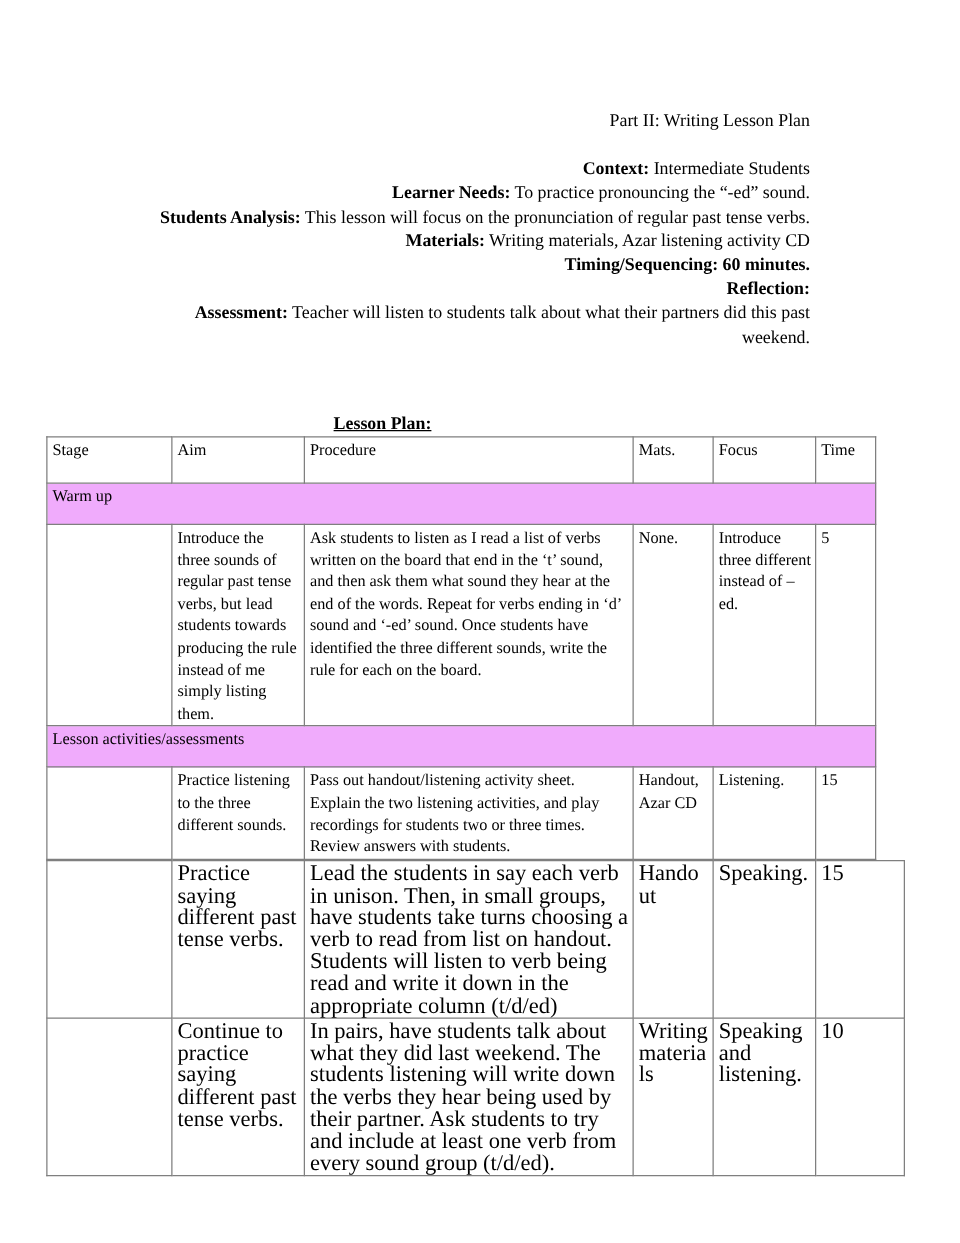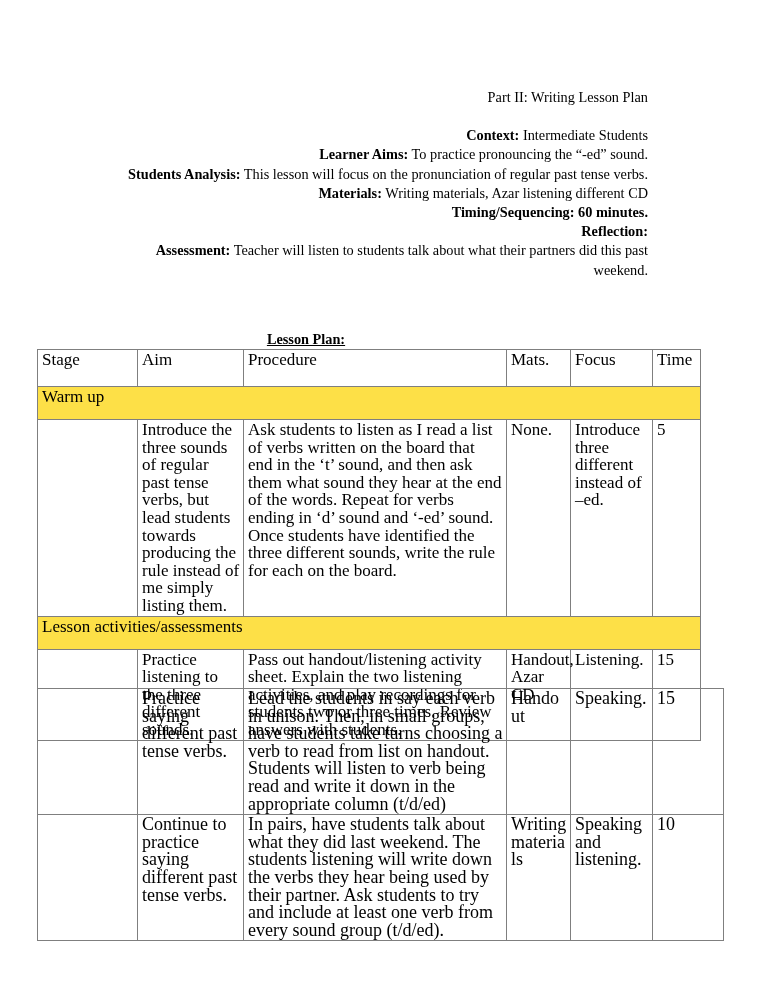--- a/index.html
+++ b/index.html
@@ -63,42 +63,42 @@
   }
 
   
   .lesson-table {
     position: absolute;
     left: 37px;
     top: 349px;
     width: 663px;
     border-collapse: collapse;
     table-layout: fixed;
-    font-size: 17px;
+    font-size: 13px;
     line-height: 17.6px;
   }
   .lesson-table td, .lesson-table th {
     border: 1px solid #7f7f7f;
     vertical-align: top;
     padding: 1px 3px 1px 4px;
     font-weight: normal;
     text-align: left;
   }
 
   col.c-stage    { width: 100px; }
   col.c-aim      { width: 106px; }
   col.c-proc     { width: 263px; }
   col.c-mats     { width: 64px; }
   col.c-focus    { width: 82px; }
   col.c-time     { width: 48px; }
 
   tr.head-row td { height: 34px; }
 
   tr.band td {
-    background: #fde047;
+    background: #f0abfc;
     height: 30px;
   }
 
   tr.body-row td { height: 1px; }
 
   
   .tall-1 { height: 190px; }
   .tall-2 { height: 82px; }
 
   
@@ -138,27 +138,27 @@
 
 <div class="page">
 
   <div class="header-block">
     <p class="title-line">Part II: Writing Lesson Plan</p>
 
     <p>
       <span class="lbl">Context:</span><span> Intermediate Students</span>
     </p>
     <p>
-      <span class="lbl">Learner Aims:</span><span> To practice pronouncing the “-ed” sound.</span>
+      <span class="lbl">Learner Needs:</span><span> To practice pronouncing the “-ed” sound.</span>
     </p>
     <p>
       <span class="lbl">Students Analysis:</span><span>  This lesson will focus on the pronunciation of regular past tense verbs.</span>
     </p>
     <p>
-      <span class="lbl">Materials:</span><span>  Writing materials, Azar listening different CD</span>
+      <span class="lbl">Materials:</span><span>  Writing materials, Azar listening activity CD</span>
     </p>
     <p>
       <span class="lbl">Timing/Sequencing:</span><span class="val-bold">  60 minutes.</span>
     </p>
     <p>
       <span class="lbl">Reflection:</span><span></span>
     </p>
     <p>
       <span class="lbl">Assessment:</span><span>  Teacher will listen to students talk about what their partners did this past weekend.</span>
     </p>

